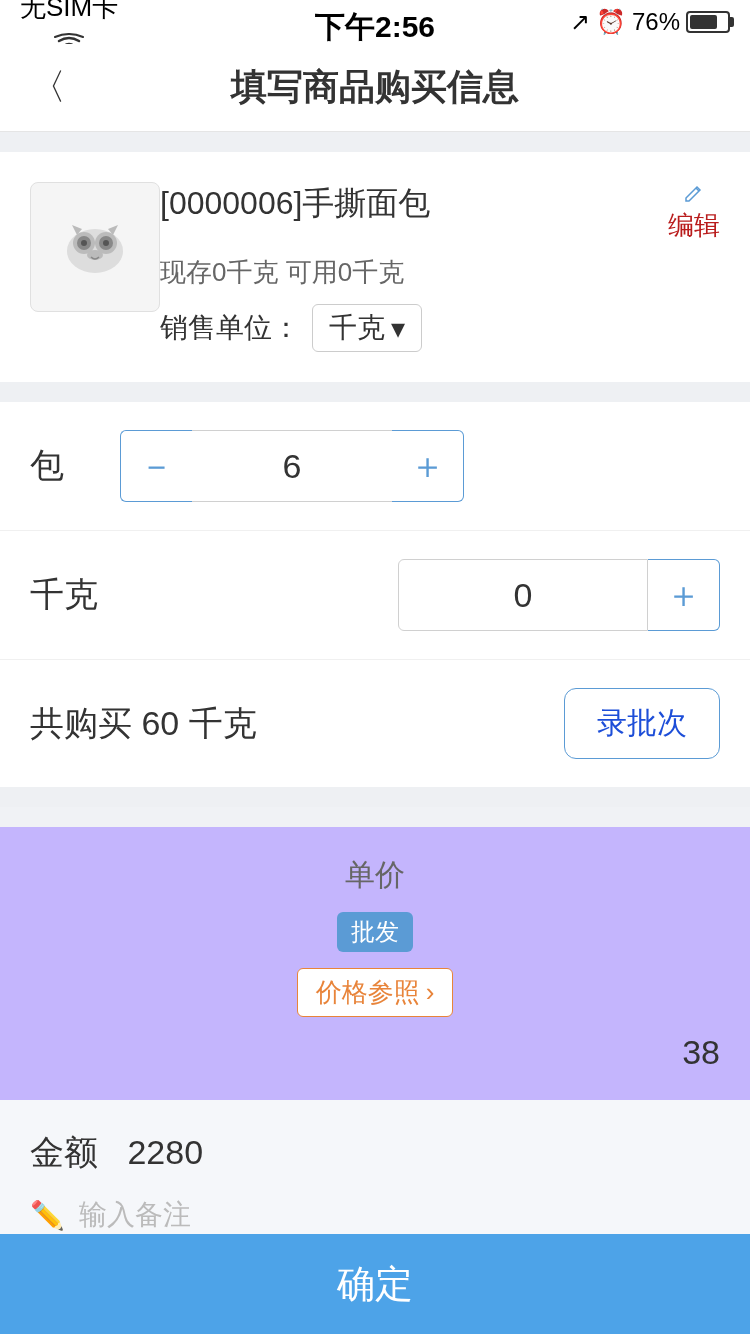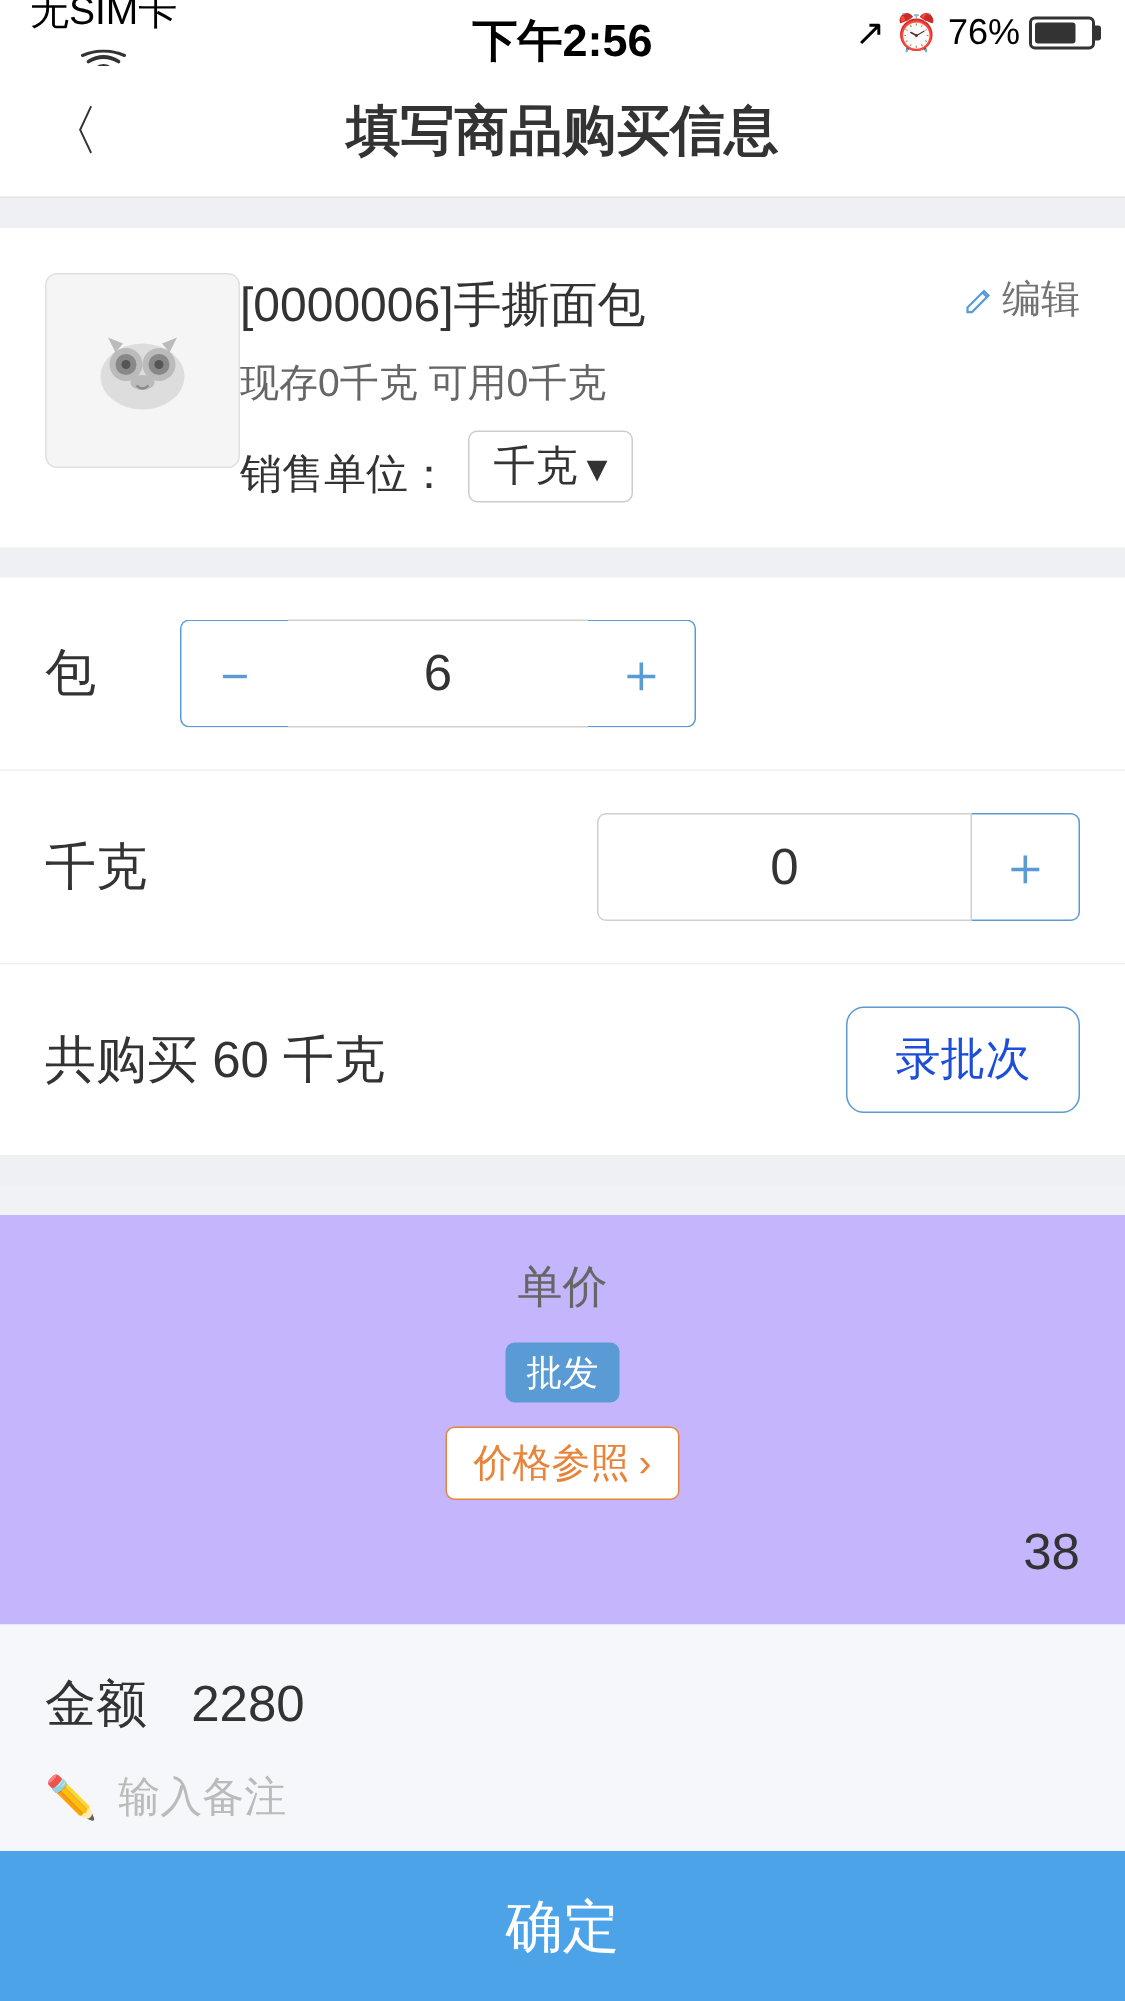--- a/index.html
+++ b/index.html
@@ -130,35 +130,36 @@
       justify-content: space-between;
       align-items: flex-start;
     }
     .product-name {
       font-size: 32px;
       color: #333;
       font-weight: 500;
     }
     .edit-btn {
       font-size: 26px;
-      color: #737373;
+      color: #b91c1c;
       display: flex;
       align-items: center;
       gap: 4px;
       cursor: pointer;
       white-space: nowrap;
+      flex-direction: column;
     }
     .product-stock {
       font-size: 26px;
       color: #666;
       margin-top: 12px;
     }
     .product-unit-row {
       display: flex;
-      align-items: flex-end;
+      align-items: center;
       gap: 12px;
       margin-top: 14px;
       font-size: 28px;
       color: #333;
     }
     .unit-select {
       border: 1px solid #ccc;
       border-radius: 6px;
       padding: 4px 16px;
       font-size: 28px;

